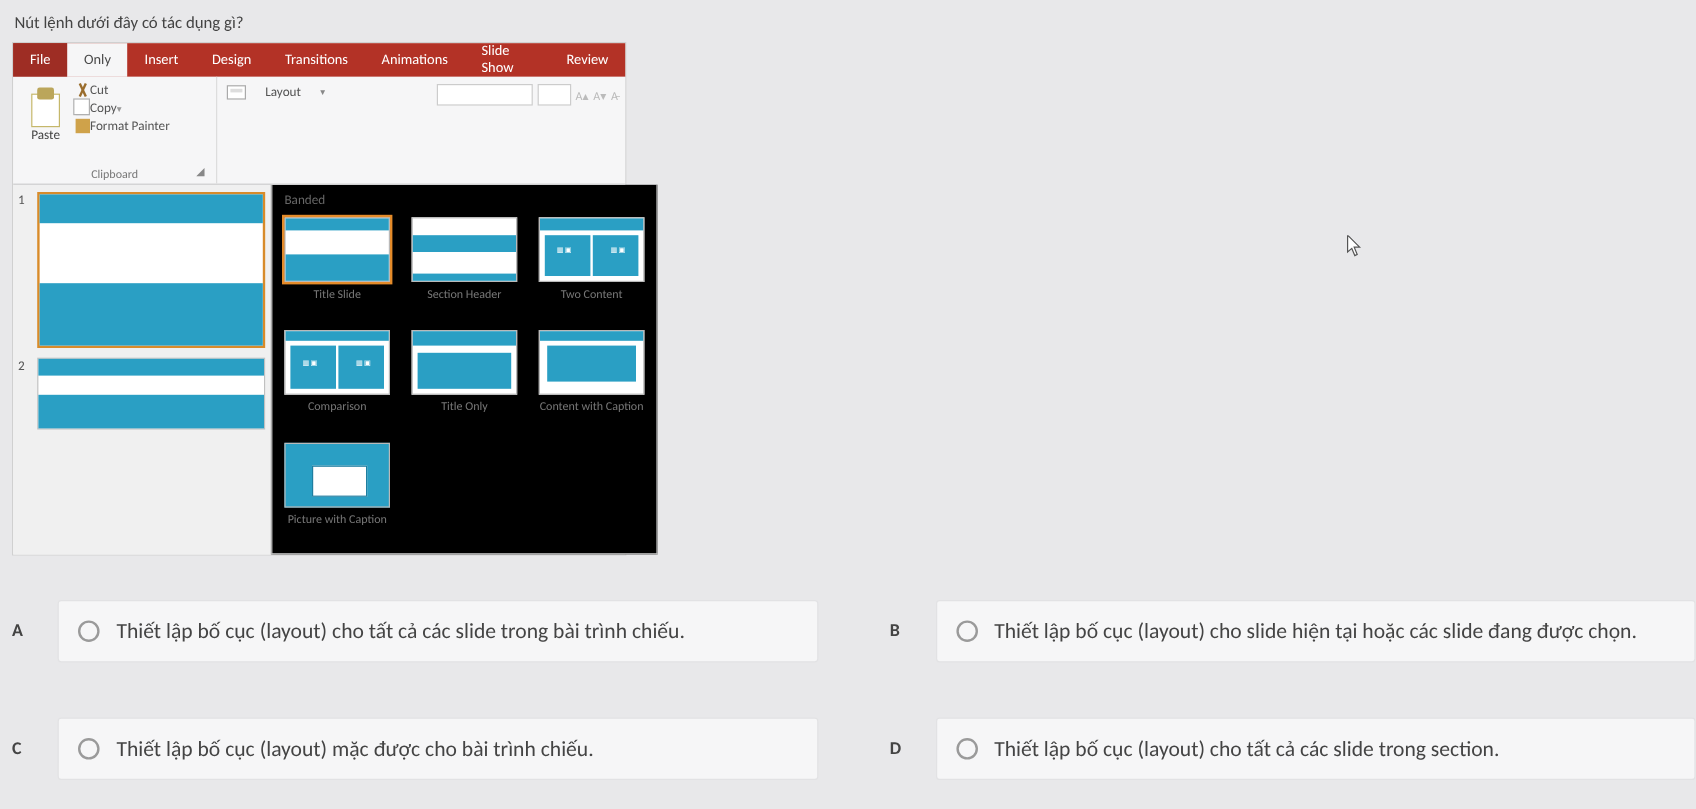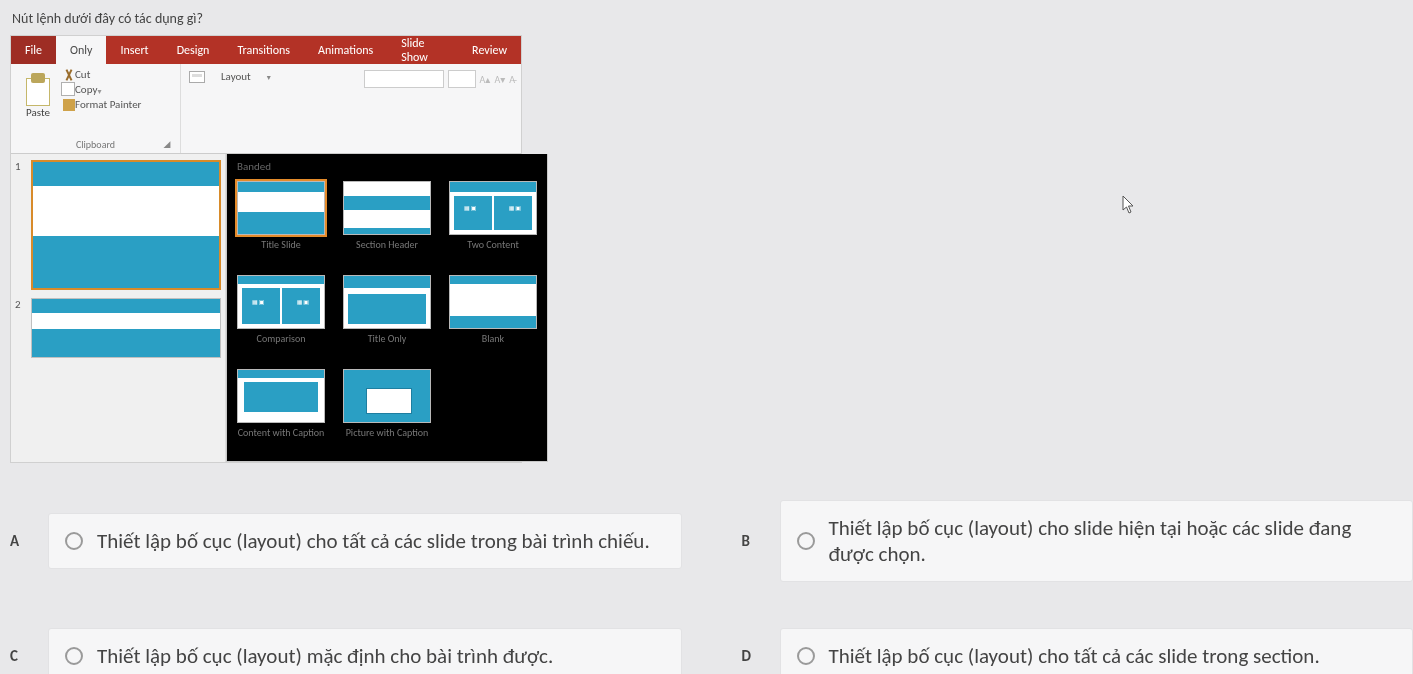--- a/index.html
+++ b/index.html
@@ -292,21 +292,21 @@
   }
   .answer-box {
     flex: 1;
     display: flex;
     align-items: center;
     gap: 14px;
     background: #f6f6f7;
     border: 1px solid #e2e2e4;
     border-radius: 3px;
     padding: 14px 16px;
-    font-size: 21px;
+    font-size: 18px;
     color: #444;
   }
   .radio {
     width: 18px; height: 18px; border: 2px solid #9a9a9a; border-radius: 50%; flex: 0 0 18px;
   }
 
   .cursor {
     position: absolute;
     left: 1122px; top: 196px;
     width: 14px; height: 20px;
@@ -416,24 +416,20 @@
             <span class="pair-text l">▦▣</span>
             <span class="pair-text r">▦▣</span>
           </div>
           <div class="layout-label">Comparison</div>
         </div>
         <div class="layout-cell">
           <div class="thumb titleOnly"></div>
           <div class="layout-label">Title Only</div>
         </div>
         <div class="layout-cell">
-          <div class="thumb blank"></div>
-          <div class="layout-label">Blank</div>
-        </div>
-        <div class="layout-cell">
           <div class="thumb cwc">
             <span class="thumb-placeholder-text">▦▣▤</span>
           </div>
           <div class="layout-label">Content with Caption</div>
         </div>
         <div class="layout-cell">
           <div class="thumb pwc"></div>
           <div class="layout-label">Picture with Caption</div>
         </div>
       </div>
@@ -453,21 +449,21 @@
     <div class="answer-letter">B</div>
     <div class="answer-box">
       <div class="radio"></div>
       <span>Thiết lập bố cục (layout) cho slide hiện tại hoặc các slide đang được chọn.</span>
     </div>
   </div>
   <div class="answer">
     <div class="answer-letter">C</div>
     <div class="answer-box">
       <div class="radio"></div>
-      <span>Thiết lập bố cục (layout) mặc định cho bài trình được.</span>
+      <span>Thiết lập bố cục (layout) mặc được cho bài trình chiếu.</span>
     </div>
   </div>
   <div class="answer">
     <div class="answer-letter">D</div>
     <div class="answer-box">
       <div class="radio"></div>
       <span>Thiết lập bố cục (layout) cho tất cả các slide trong section.</span>
     </div>
   </div>
 </div>

